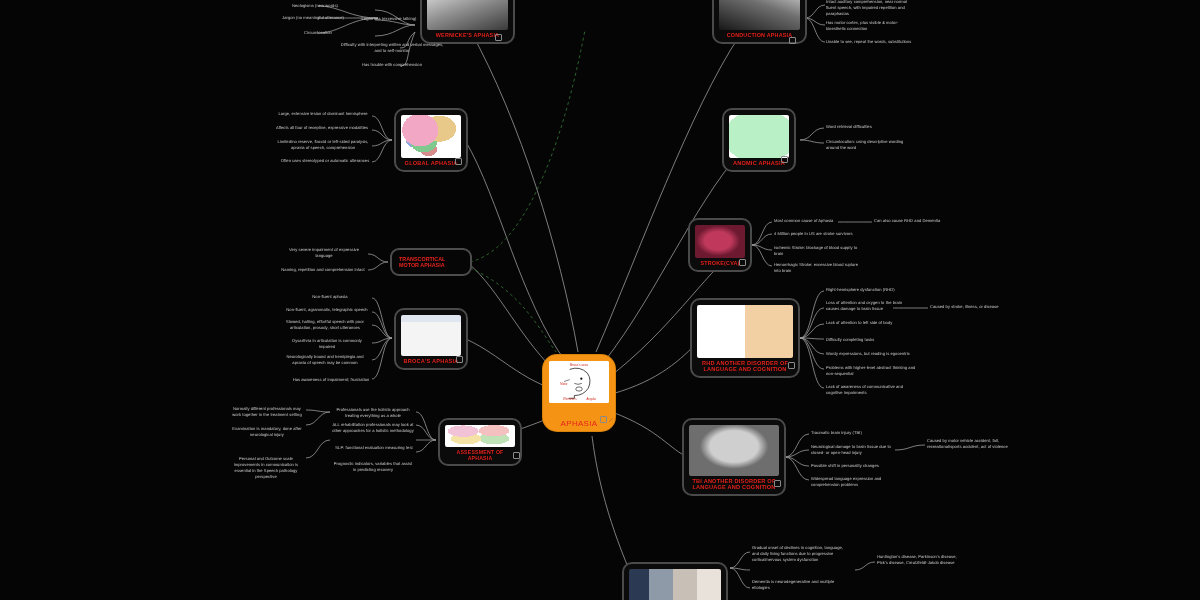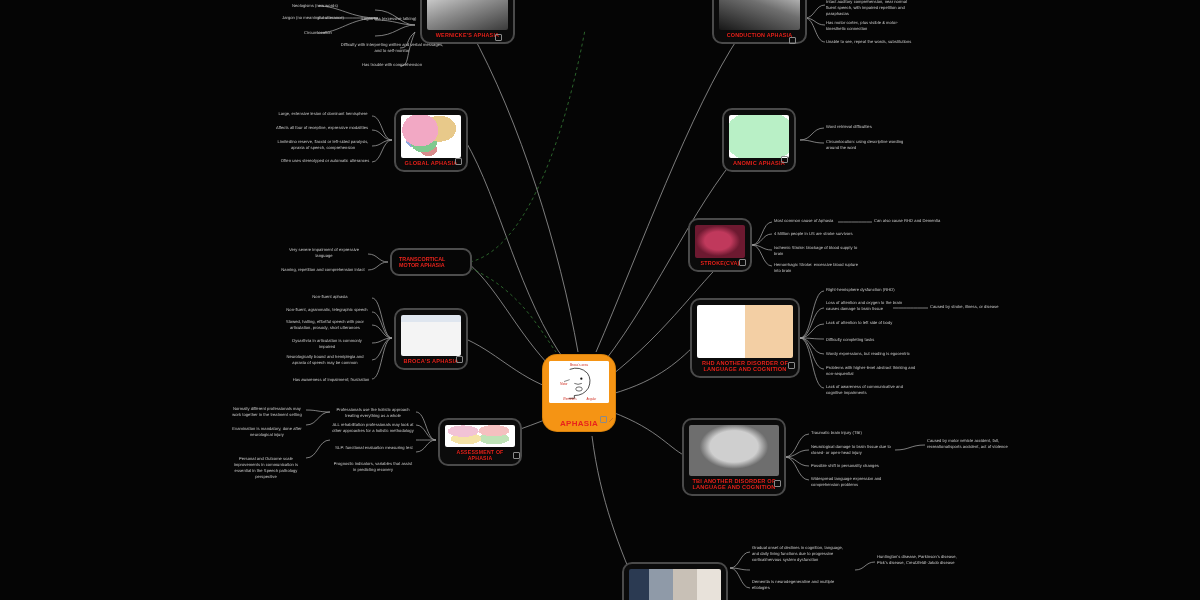--- a/index.html
+++ b/index.html
@@ -21,21 +21,21 @@
 
   .textnode{border:2px solid #4d4d4d;border-radius:9px;background:#060606;
             color:#e8231c;font-weight:bold;display:flex;align-items:center;padding:4px 7px;
             line-height:1.15;}
 
   .central{background:#f59414;border-radius:14px;display:flex;flex-direction:column;
            align-items:center;justify-content:flex-start;padding:6px 6px 3px 6px;
            box-shadow:0 0 0 1px #d8820c;}
   .central .thumb{width:100%;flex:1 1 auto;background:#fff;border-radius:2px;overflow:hidden;
                   display:flex;align-items:center;justify-content:center;}
-  .central .cap{color:#e8231c;font-weight:bold;margin-top:16px;letter-spacing:.3px;}
+  .central .cap{color:#e8231c;font-weight:normal;margin-top:16px;letter-spacing:.3px;}
 
   
   .leaf{position:absolute;color:#cfcfcf;font-size:4.1px;line-height:1.45;
         letter-spacing:.05px;box-sizing:border-box;padding:1px 2px;
         text-rendering:geometricPrecision;}
 
   .icons{display:inline-flex;gap:2px;align-items:center;margin-left:3px;vertical-align:middle;}
   .mini{display:inline-block;width:5px;height:5px;border:1px solid #8a8a8a;border-radius:1px;}
   .mini.pen{border:none;width:4px;height:5px;background:
       linear-gradient(135deg,transparent 45%,#c9761f 45%,#c9761f 62%,transparent 62%);}

